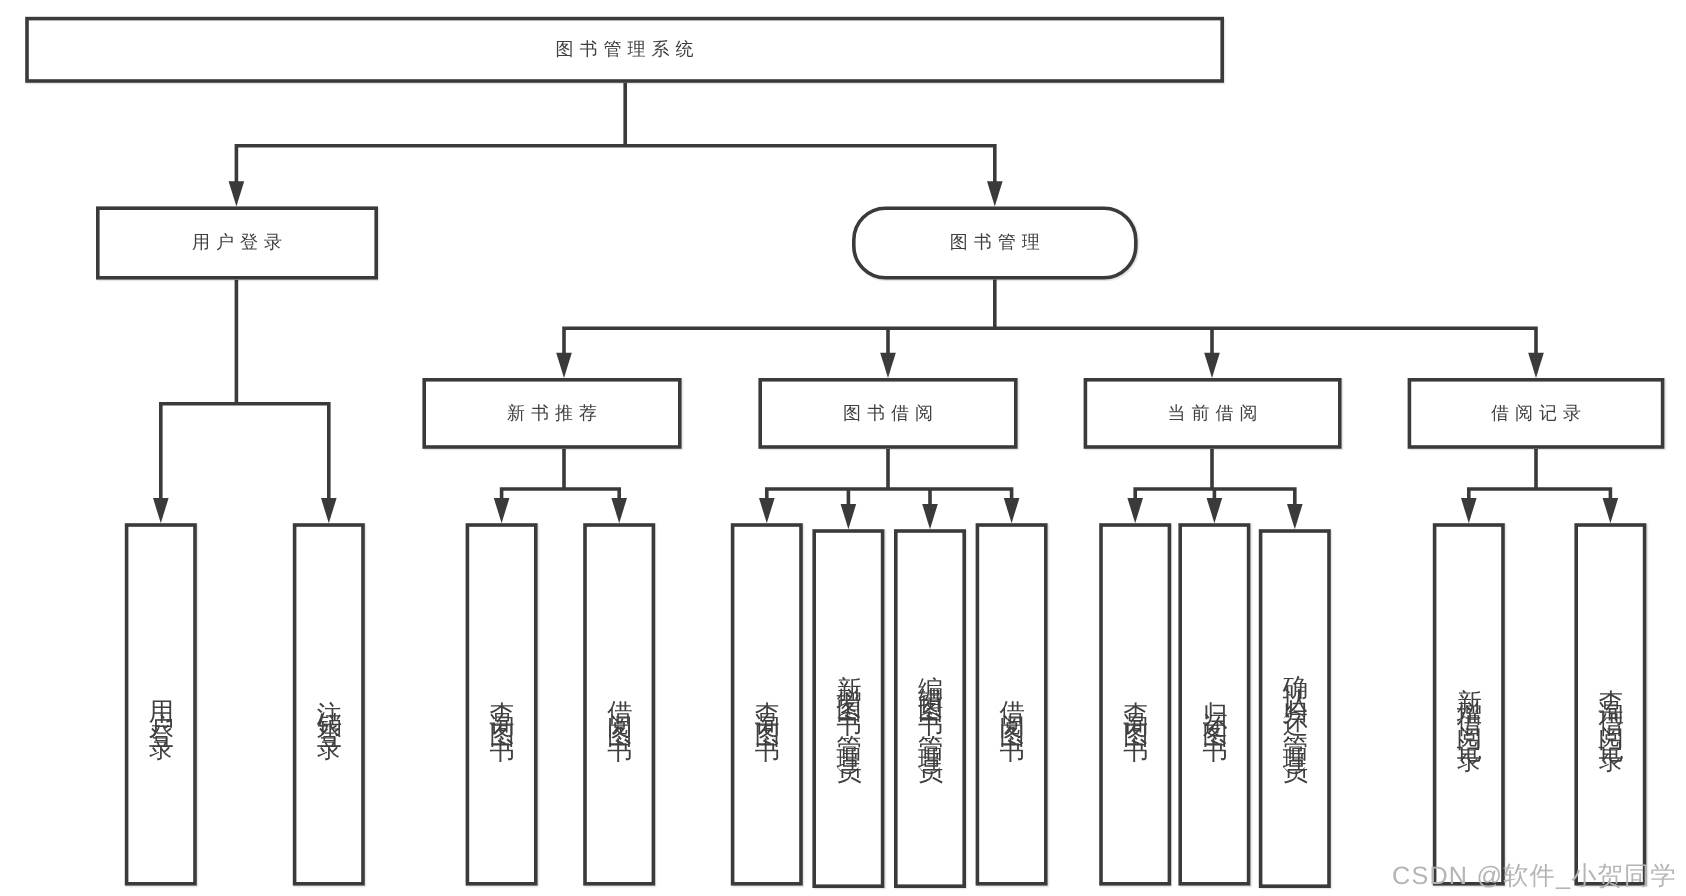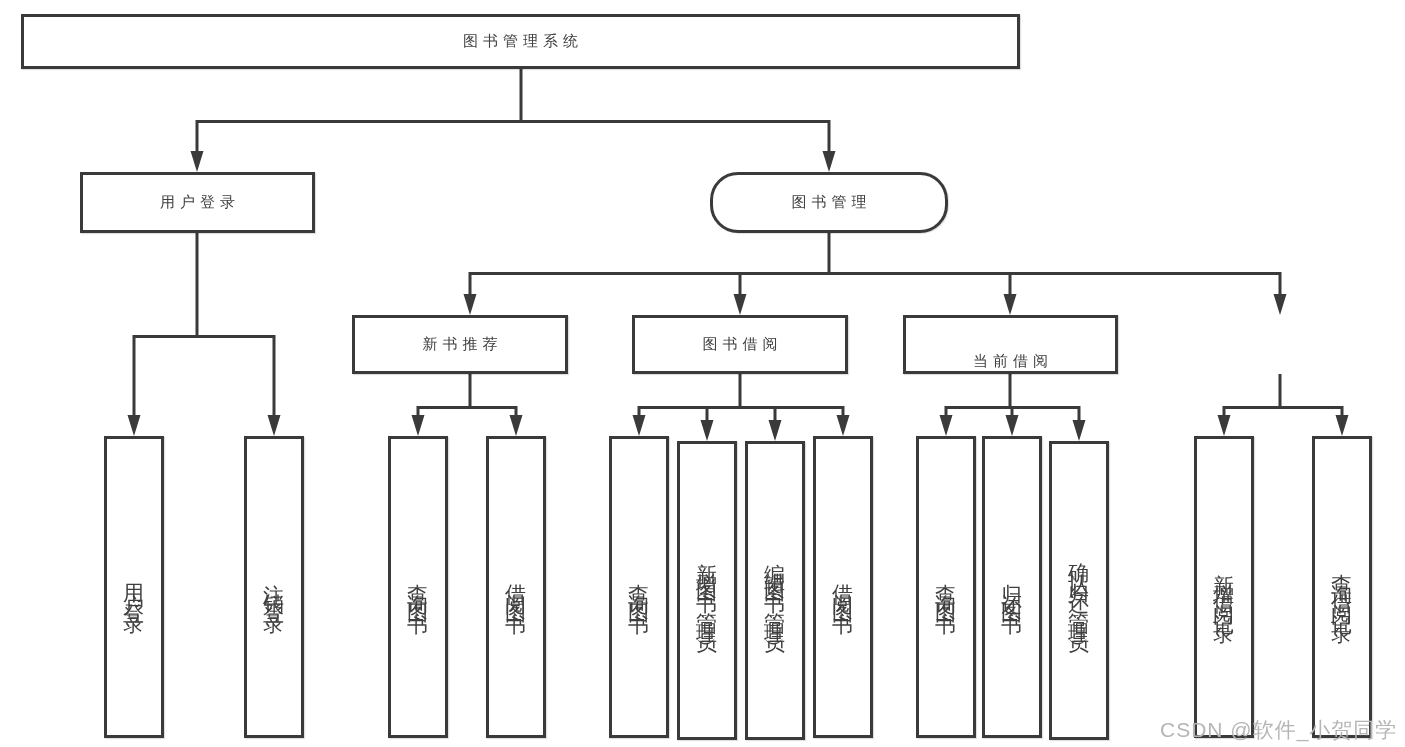--- a/index.html
+++ b/index.html
@@ -20,21 +20,21 @@
     color:#3f3f3f;
     box-shadow:1px 1px 1px rgba(0,0,0,0.12);
   }
   .h-label { font-size:15px; letter-spacing:5px; text-indent:5px; white-space:nowrap; }
   .root  { left:21px;  top:14px;  width:999px; height:55px; }
   .l2a   { left:80px;  top:172px; width:235px; height:61px; }
   .l2b   { left:710px; top:172px; width:238px; height:61px;border-radius:28px; }
   .l3    { top:315px; height:59px; }
   .l3a   { left:352px;  width:216px; }
   .l3b   { left:632px;  width:216px; }
-  .l3c   { left:903px;  width:215px;align-items:flex-end; }
+  .l3c   { left:903px;  width:215px; }
   .l3d   { left:1173px; width:214px; }
   .leaf  { top:436px; height:302px; width:60px; }
   .leaf.offset { top:441px; height:299px; }
   .v-label {
     writing-mode:vertical-rl;
     text-orientation:mixed;
     font-size:21px;
     letter-spacing:10px;
     line-height:1;
     white-space:nowrap;
@@ -106,20 +106,23 @@
 
   <div class="node l3 l3a">
     <span class="h-label">新书推荐</span>
   </div>
   <div class="node l3 l3b">
     <span class="h-label">图书借阅</span>
   </div>
   <div class="node l3 l3c">
     <span class="h-label">当前借阅</span>
   </div>
+  <div class="node l3 l3d">
+    <span class="h-label">借阅记录</span>
+  </div>
 
   <div class="node leaf" style="left:104px">
     <span class="v-label">用户登录</span>
   </div>
   <div class="node leaf" style="left:244px">
     <span class="v-label">注销登录</span>
   </div>
 
   <div class="node leaf" style="left:388px">
     <span class="v-label">查询图书</span>

